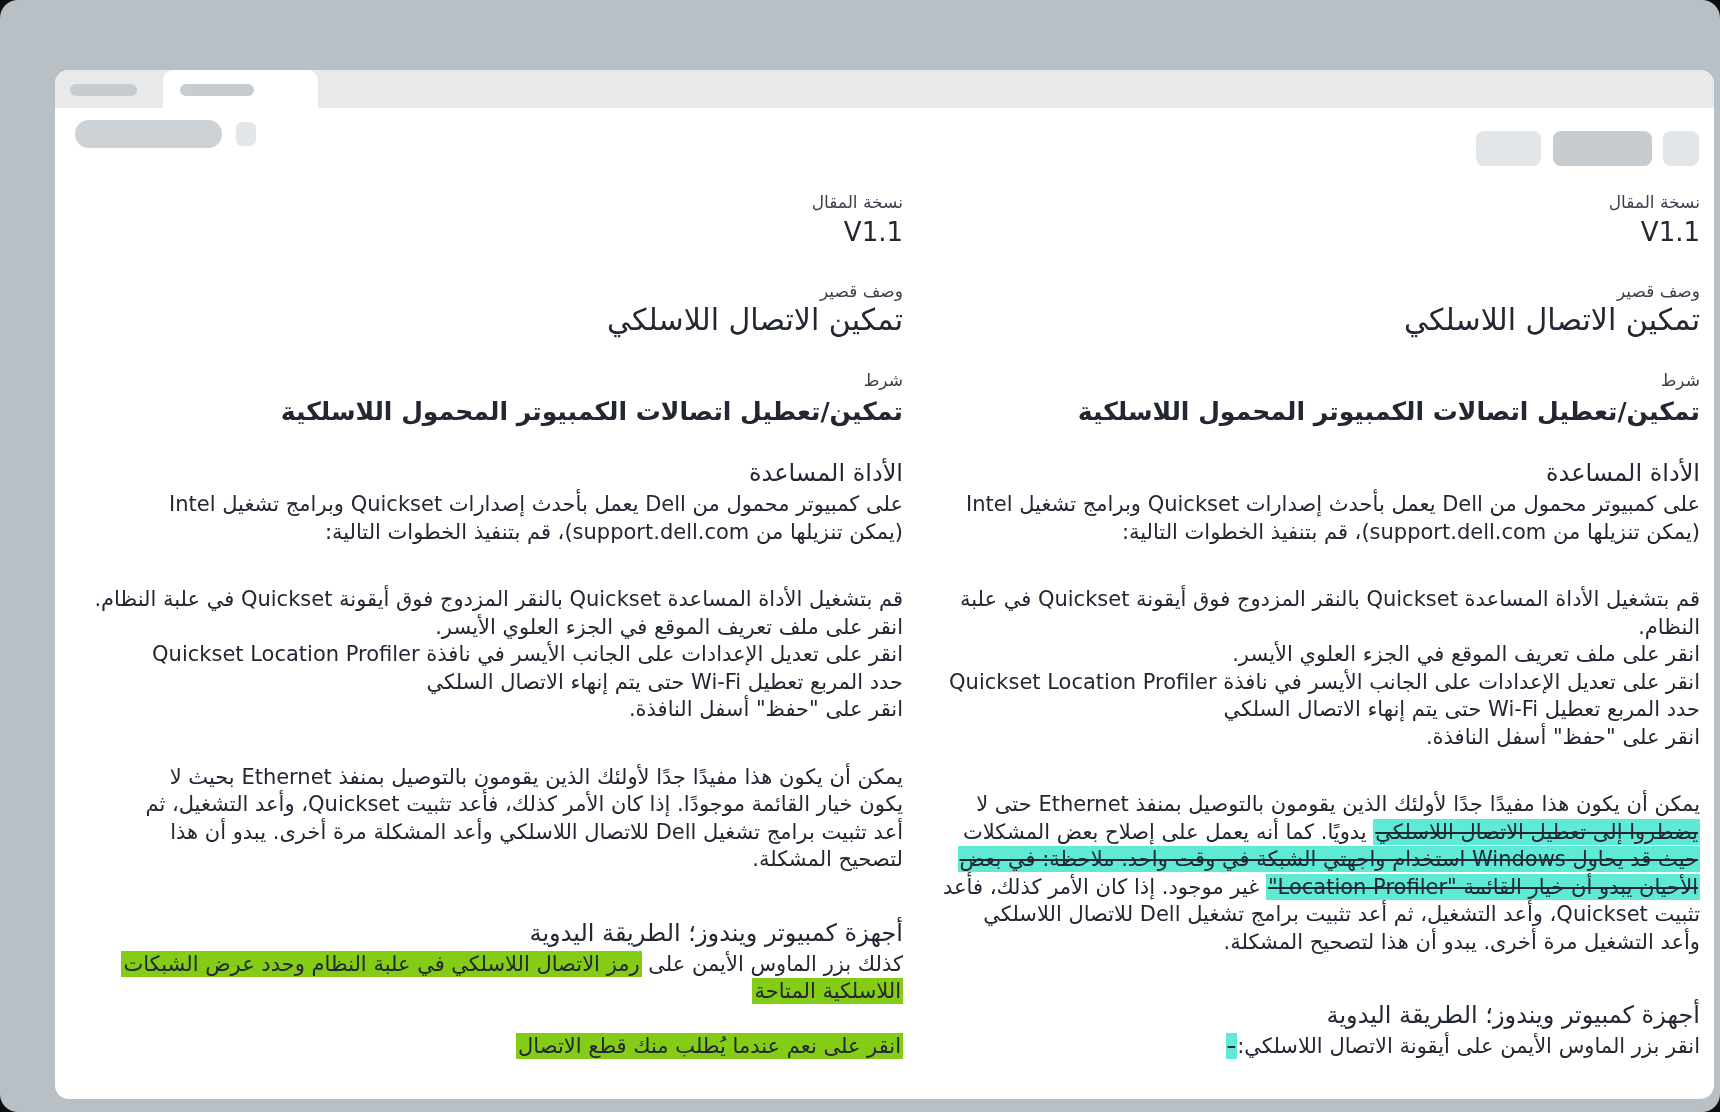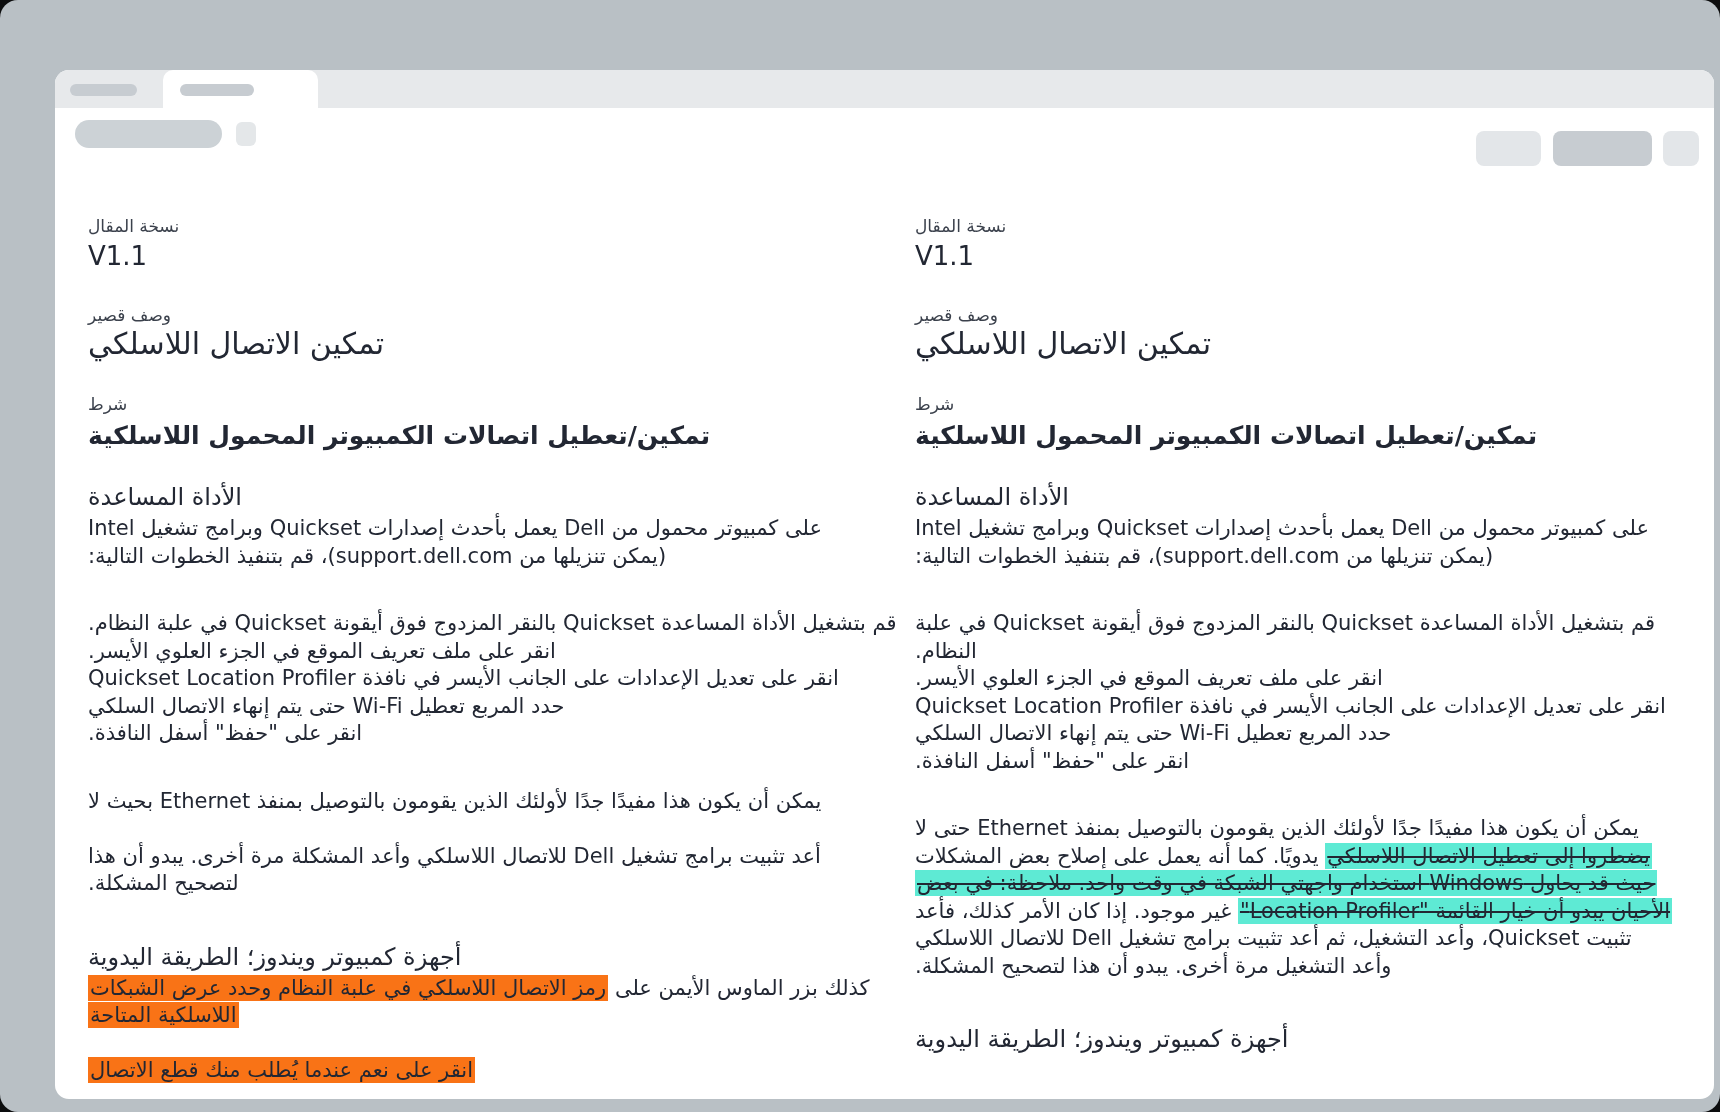--- a/index.html
+++ b/index.html
@@ -12,32 +12,32 @@
   .tab-active{position:absolute;left:108px;top:0;width:155px;height:38px;background:#ffffff;border-radius:10px 10px 0 0;}
   .tab-active .pill{position:absolute;left:17px;top:14px;width:74px;height:12px;}
   .addr-pill{position:absolute;left:20px;top:50px;width:147px;height:28px;background:#ccd2d6;border-radius:14px;}
   .addr-square{position:absolute;left:181px;top:52px;width:20px;height:24px;background:#e4e7e9;border-radius:6px;}
   .tb-btn{position:absolute;top:61px;height:35px;border-radius:8px;}
   .tb-btn.light{background:#e3e6e9;}
   .tb-btn.dark{background:#c7ccd1;}
   .tb-btn.b1{left:1421px;width:65px;}
   .tb-btn.b2{left:1498px;width:99px;}
   .tb-btn.b3{left:1608px;width:36px;}
-  .pane{position:absolute;top:145px;direction:rtl;text-align:left;font-size:21px;line-height:27.5px;color:#222733;margin-left:31px;}
+  .pane{position:absolute;top:121px;direction:rtl;text-align:right;font-size:21px;line-height:27.5px;color:#222733;margin-left:31px;}
   .pane-right{right:14px;width:785px;}
   .pane-left{right:811px;width:815px;}
   .meta-label{font-size:17px;line-height:22px;color:#3b414c;margin-bottom:3px;}
   .meta-value{font-size:30px;line-height:30px;}
   .meta-value.version{font-size:26px;line-height:32px;}
   .gap32{height:32px;}.gap34{height:34px;}.gap28{height:28px;}.gap40{height:40px;}.gap44{height:44px;}
   .doc-title{font-weight:bold;font-size:25px;line-height:36px;}
   .sec-heading{font-weight:normal;font-size:24px;line-height:30px;margin-bottom:3px;}
   .para{font-size:21px;line-height:27.5px;}
   .mark-del{background:#5eead4;text-decoration:line-through;text-decoration-thickness:2px;padding:1px 2px;}
-  .mark-ins{background:#f97316;padding:1px 2px;}
+  .mark-ins{background:#84cc16;padding:1px 2px;}
 </style>
 </head>
 <body>
 
 <div class="screen">
   <div class="window">
 
     <div class="tabstrip">
       <div class="pill tab-inactive-pill"></div>
       <div class="tab-active">
@@ -63,37 +63,38 @@
       <div class="doc-title">تمكين/تعطيل اتصالات الكمبيوتر المحمول اللاسلكية</div>
       <div class="gap28"></div>
       <div class="sec-heading">الأداة المساعدة</div>
       <div class="para"><span>على كمبيوتر محمول من Dell يعمل بأحدث إصدارات Quickset وبرامج تشغيل Intel</span><br><span>(يمكن تنزيلها من support.dell.com)، قم بتنفيذ الخطوات التالية:</span></div>
       <div class="gap40"></div>
       <div class="para"><span>قم بتشغيل الأداة المساعدة Quickset بالنقر المزدوج فوق أيقونة Quickset في علبة</span><br><span>النظام.</span><br><span>انقر على ملف تعريف الموقع في الجزء العلوي الأيسر.</span><br><span>انقر على تعديل الإعدادات على الجانب الأيسر في نافذة Quickset Location Profiler</span><br><span>حدد المربع تعطيل Wi-Fi حتى يتم إنهاء الاتصال السلكي</span><br><span>انقر على "حفظ" أسفل النافذة.</span></div>
       <div class="gap40"></div>
       <div class="para"><span>يمكن أن يكون هذا مفيدًا جدًا لأولئك الذين يقومون بالتوصيل بمنفذ Ethernet حتى لا</span><br><span class="mark-del">يضطروا إلى تعطيل الاتصال اللاسلكي</span><span> يدويًا. كما أنه يعمل على إصلاح بعض المشكلات</span><br><span class="mark-del">حيث قد يحاول Windows استخدام واجهتي الشبكة في وقت واحد. ملاحظة: في بعض</span><br><span class="mark-del">الأحيان يبدو أن خيار القائمة "Location Profiler"</span><span> غير موجود. إذا كان الأمر كذلك، فأعد</span><br><span>تثبيت Quickset، وأعد التشغيل، ثم أعد تثبيت برامج تشغيل Dell للاتصال اللاسلكي</span><br><span>وأعد التشغيل مرة أخرى. يبدو أن هذا لتصحيح المشكلة.</span></div>
       <div class="gap44"></div>
       <div class="sec-heading">أجهزة كمبيوتر ويندوز؛ الطريقة اليدوية</div>
+      <div class="para"><span>انقر بزر الماوس الأيمن على أيقونة الاتصال اللاسلكي:</span><span class="mark-del">-</span></div>
     </div>
 
     <div class="pane pane-left">
       <div class="meta-label">نسخة المقال</div>
       <div class="meta-value version">V1.1</div>
       <div class="gap32"></div>
       <div class="meta-label">وصف قصير</div>
       <div class="meta-value">تمكين الاتصال اللاسلكي</div>
       <div class="gap34"></div>
       <div class="meta-label">شرط</div>
       <div class="doc-title">تمكين/تعطيل اتصالات الكمبيوتر المحمول اللاسلكية</div>
       <div class="gap28"></div>
       <div class="sec-heading">الأداة المساعدة</div>
       <div class="para"><span>على كمبيوتر محمول من Dell يعمل بأحدث إصدارات Quickset وبرامج تشغيل Intel</span><br><span>(يمكن تنزيلها من support.dell.com)، قم بتنفيذ الخطوات التالية:</span></div>
       <div class="gap40"></div>
       <div class="para"><span>قم بتشغيل الأداة المساعدة Quickset بالنقر المزدوج فوق أيقونة Quickset في علبة النظام.</span><br><span>انقر على ملف تعريف الموقع في الجزء العلوي الأيسر.</span><br><span>انقر على تعديل الإعدادات على الجانب الأيسر في نافذة Quickset Location Profiler</span><br><span>حدد المربع تعطيل Wi-Fi حتى يتم إنهاء الاتصال السلكي</span><br><span>انقر على "حفظ" أسفل النافذة.</span></div>
       <div class="gap40"></div>
-      <div class="para"><span>يمكن أن يكون هذا مفيدًا جدًا لأولئك الذين يقومون بالتوصيل بمنفذ Ethernet بحيث لا</span><br><br><span>أعد تثبيت برامج تشغيل Dell للاتصال اللاسلكي وأعد المشكلة مرة أخرى. يبدو أن هذا</span><br><span>لتصحيح المشكلة.</span></div>
+      <div class="para"><span>يمكن أن يكون هذا مفيدًا جدًا لأولئك الذين يقومون بالتوصيل بمنفذ Ethernet بحيث لا</span><br><span>يكون خيار القائمة موجودًا. إذا كان الأمر كذلك، فأعد تثبيت Quickset، وأعد التشغيل، ثم</span><br><span>أعد تثبيت برامج تشغيل Dell للاتصال اللاسلكي وأعد المشكلة مرة أخرى. يبدو أن هذا</span><br><span>لتصحيح المشكلة.</span></div>
       <div class="gap44"></div>
       <div class="sec-heading">أجهزة كمبيوتر ويندوز؛ الطريقة اليدوية</div>
       <div class="para"><span>كذلك بزر الماوس الأيمن على </span><span class="mark-ins">رمز الاتصال اللاسلكي في علبة النظام وحدد عرض الشبكات</span><br><span class="mark-ins">اللاسلكية المتاحة</span><br><br><span class="mark-ins">انقر على نعم عندما يُطلب منك قطع الاتصال</span></div>
     </div>
 
   </div>
 </div>
 
 </body></html>

